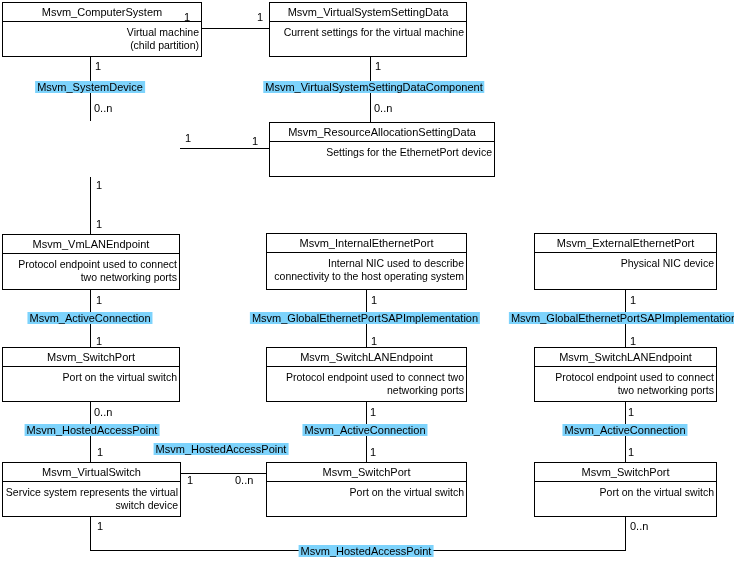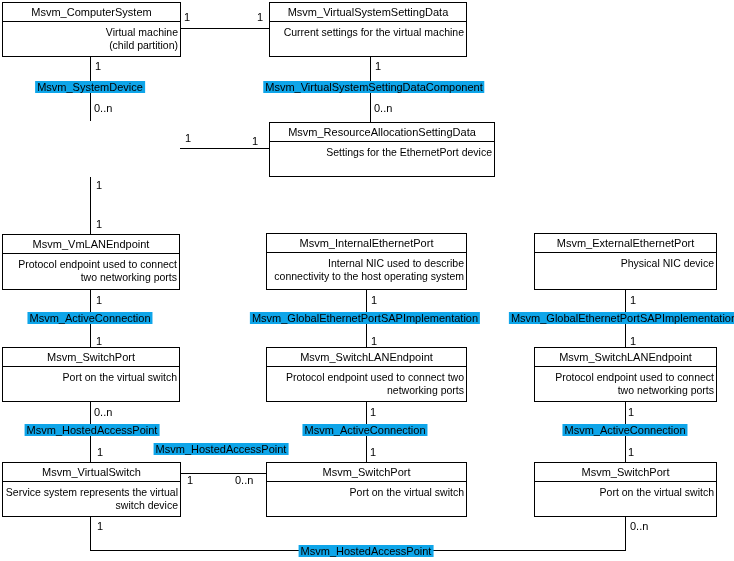--- a/index.html
+++ b/index.html
@@ -18,21 +18,21 @@
     white-space:nowrap; overflow:hidden; font-size:11px;
   }
   .cbox-body {
     padding:4px 2px 0; line-height:13px; font-size:10.5px;
     white-space:pre-line;
     text-align:right;
   }
   .vline { position:absolute; width:1px; background:#000; }
   .hline { position:absolute; height:1px; background:#000; }
   .alabel {
-    position:absolute; white-space:nowrap; background:#0ea5e9;
+    position:absolute; white-space:nowrap; background:#7dd3fc;
     padding:0 2px; line-height:12px; transform:translateX(-50%);
   }
   .mult { position:absolute; white-space:nowrap; line-height:11px; }
 </style>
 </head>
 <body>
 
 <div class="canvas">
 
   <div class="hline" style="left:180px;top:28px;width:89px"></div>
@@ -44,21 +44,21 @@
   <div class="vline" style="left:366px;top:290px;height:57px"></div>
   <div class="vline" style="left:625px;top:290px;height:57px"></div>
   <div class="vline" style="left:90px;top:402px;height:60px"></div>
   <div class="vline" style="left:366px;top:402px;height:60px"></div>
   <div class="vline" style="left:625px;top:402px;height:60px"></div>
   <div class="hline" style="left:181px;top:473px;width:85px"></div>
   <div class="vline" style="left:90px;top:517px;height:34px"></div>
   <div class="vline" style="left:625px;top:517px;height:34px"></div>
   <div class="hline" style="left:90px;top:550px;width:536px"></div>
 
-  <div class="cbox" style="left:2px;top:2px;width:179px;height:55px">
+  <div class="cbox" style="left:2px;top:2px;width:200px;height:55px">
     <div class="cbox-title">Msvm_ComputerSystem</div>
     <div class="cbox-body">Virtual machine
 (child partition)</div>
   </div>
   <div class="cbox" style="left:269px;top:2px;width:198px;height:55px">
     <div class="cbox-title">Msvm_VirtualSystemSettingData</div>
     <div class="cbox-body">Current settings for the virtual machine</div>
   </div>
 
   <div class="cbox" style="left:269px;top:122px;width:226px;height:55px">

